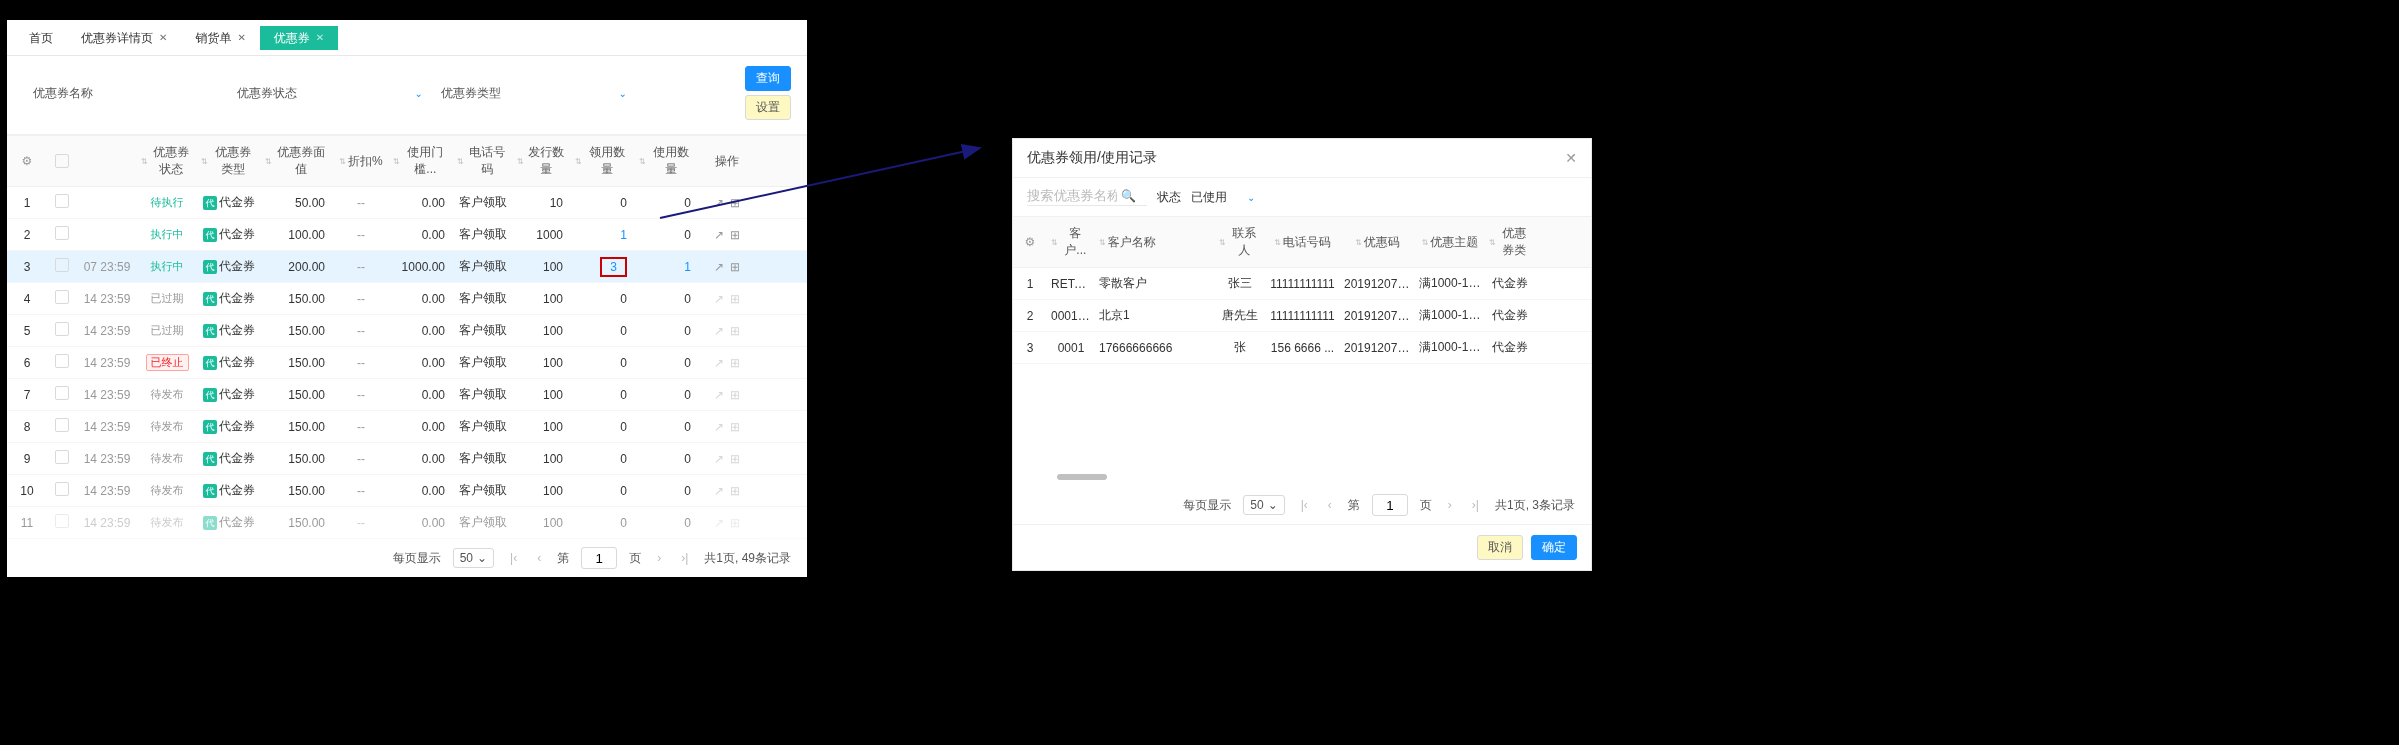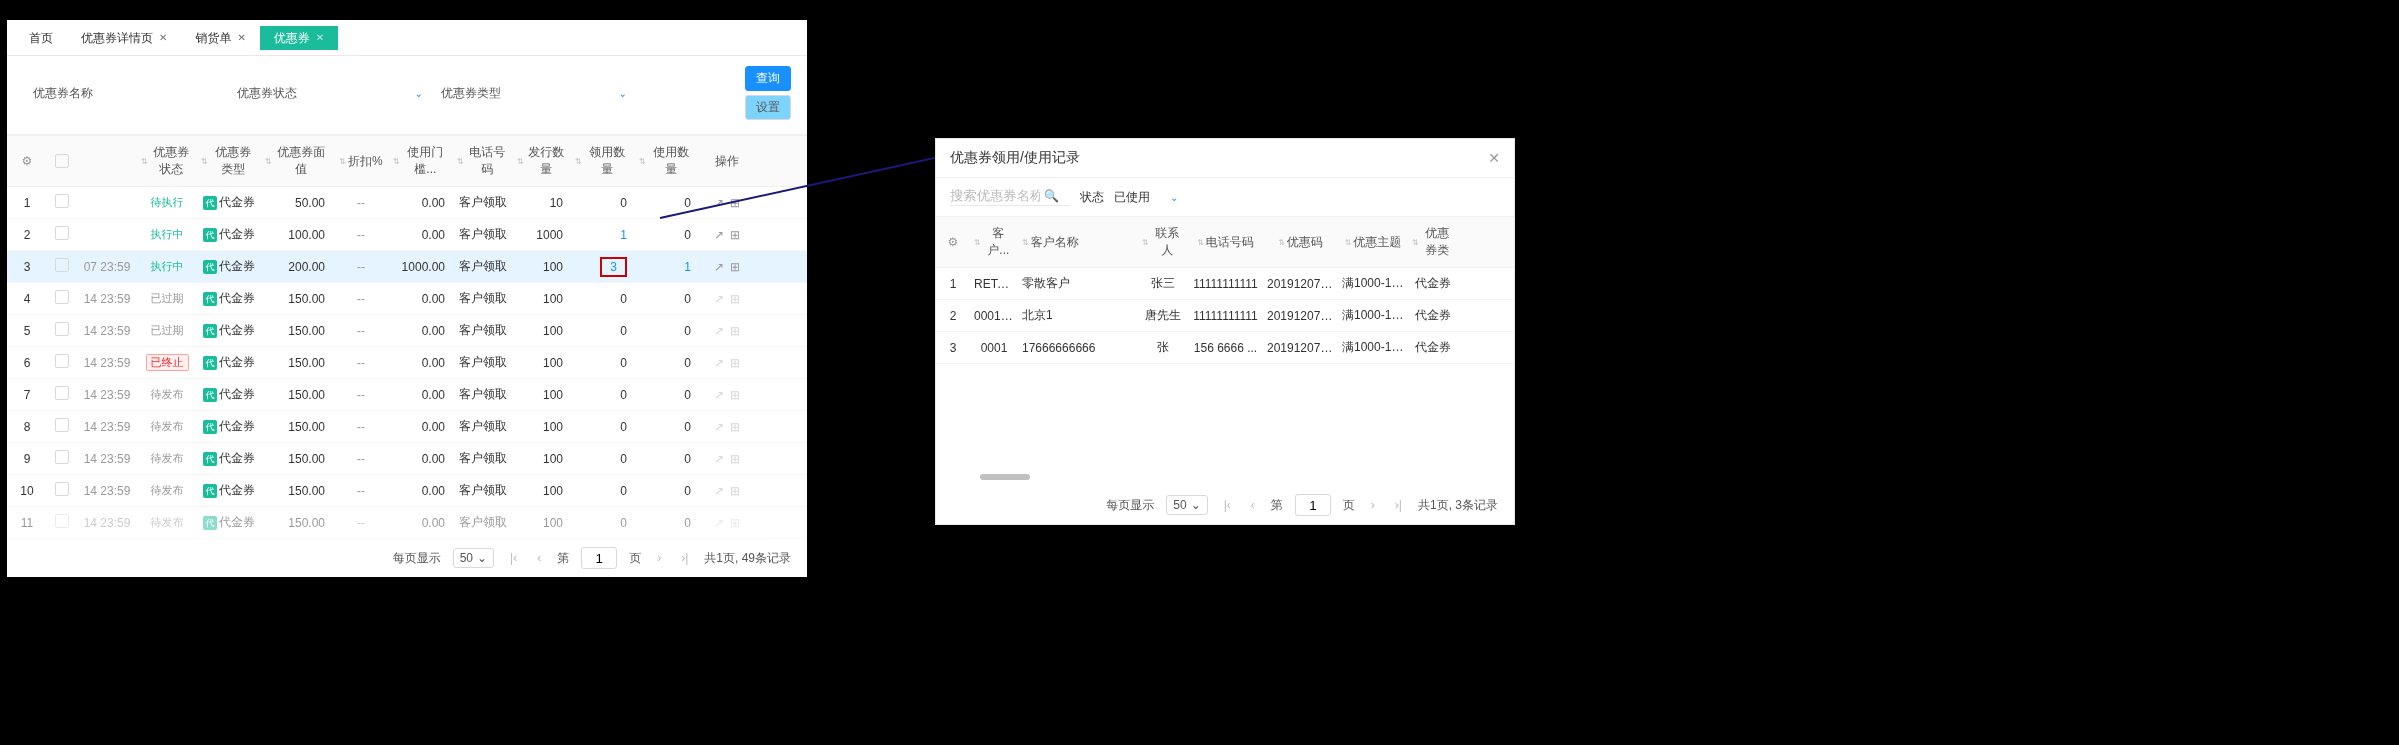--- a/index.html
+++ b/index.html
@@ -60,21 +60,21 @@
     }
     .page-title {
       font-size: 18px;
       font-weight: 600;
     }
     .header-actions { display: flex; gap: 8px; }
     .btn {
       padding: 3px 10px;
       border: 1px solid #d9d9d9;
       border-radius: 3px;
-      background: #7dd3fc;
+      background: #fef9c3;
       color: #555;
       cursor: pointer;
       font-size: 12px;
     }
     .btn.primary {
       background: #1890ff;
       border-color: #1890ff;
       color: #fff;
     }
     .btn.disabled {
@@ -228,21 +228,21 @@
       height: 22px;
       border: 1px solid #d9d9d9;
       text-align: center;
       border-radius: 3px;
     }
     .pag-btn { color: #bbb; padding: 0 4px; cursor: pointer; }
 
     
     .panel-right {
       position: absolute;
-      left: 935px;
+      left: 1012px;
       top: 138px;
       width: 580px;
       background: #fff;
       border: 1px solid #e8e8e8;
       box-shadow: 0 4px 20px rgba(0,0,0,0.15);
     }
     .modal-header {
       display: flex;
       justify-content: space-between;
       align-items: center;
@@ -760,13 +760,17 @@
     <span class="pag-btn">|‹</span>
     <span class="pag-btn">‹</span>
     <span>第</span>
     <input class="pag-input" value="1" style="">
     <span>页</span>
     <span class="pag-btn">›</span>
     <span class="pag-btn">›|</span>
     <span>共1页, 3条记录</span>
   </div>
 
+  <div class="modal-footer">
+    <button class="btn">取消</button>
+    <button class="btn primary">确定</button>
+  </div>
 </div>
 
 </body></html>

